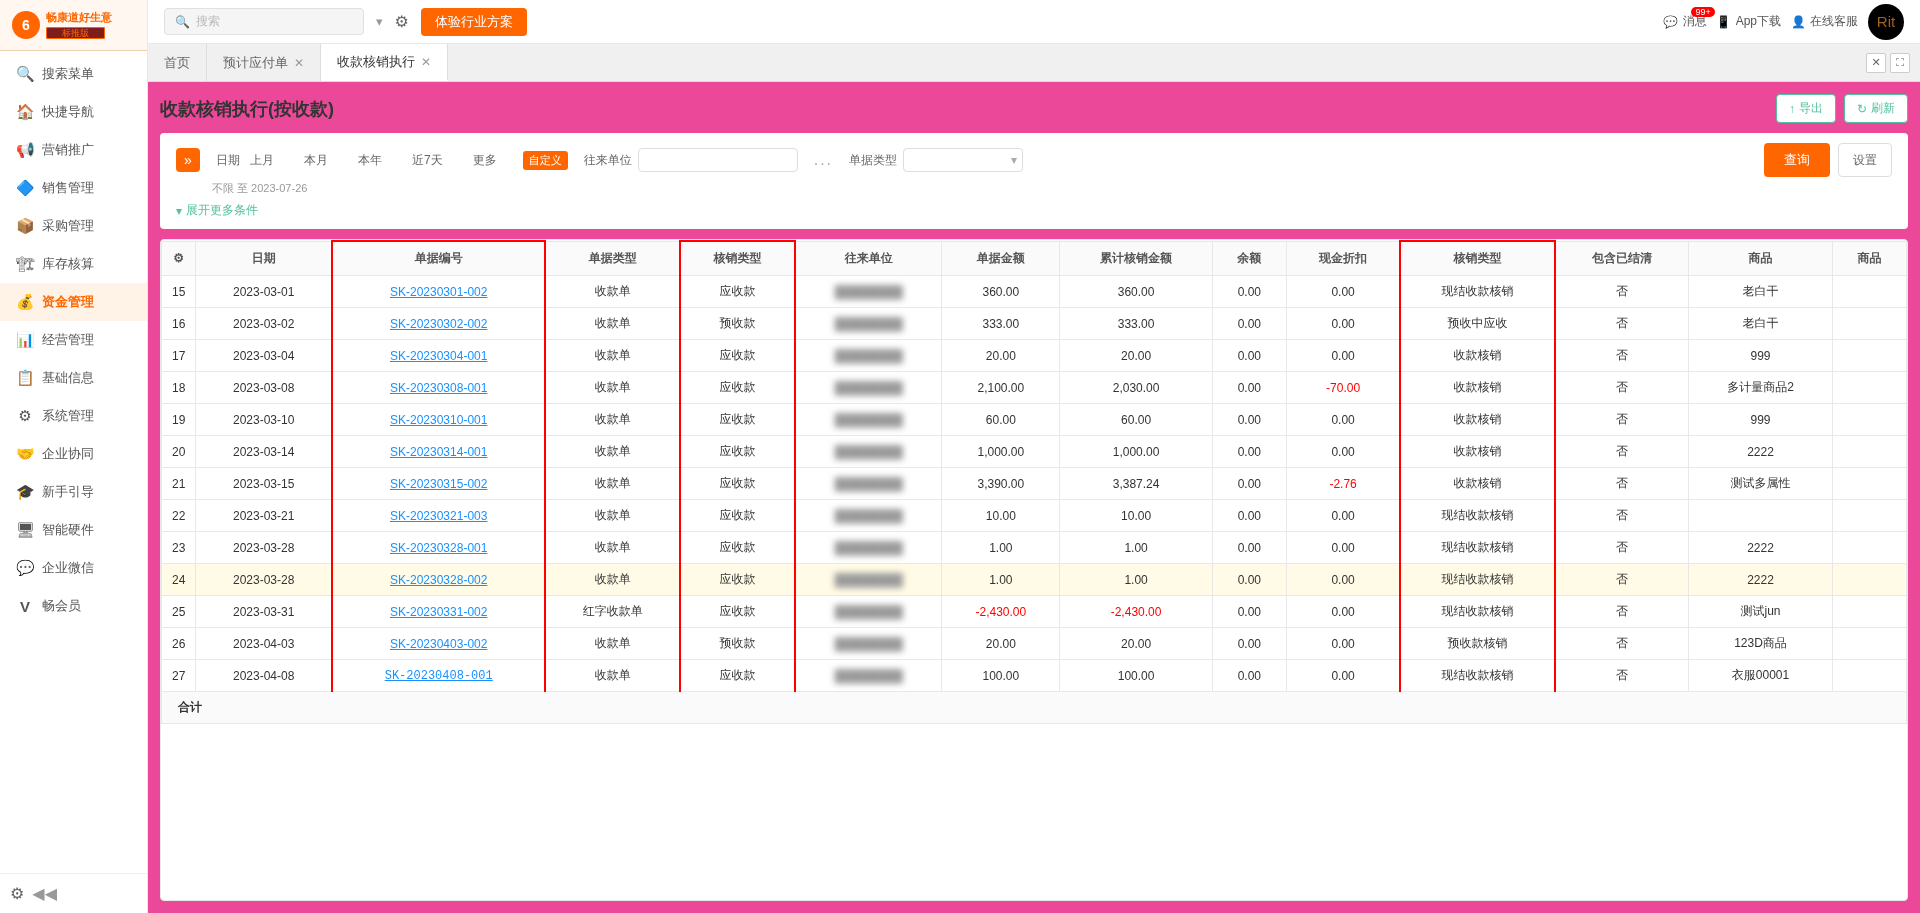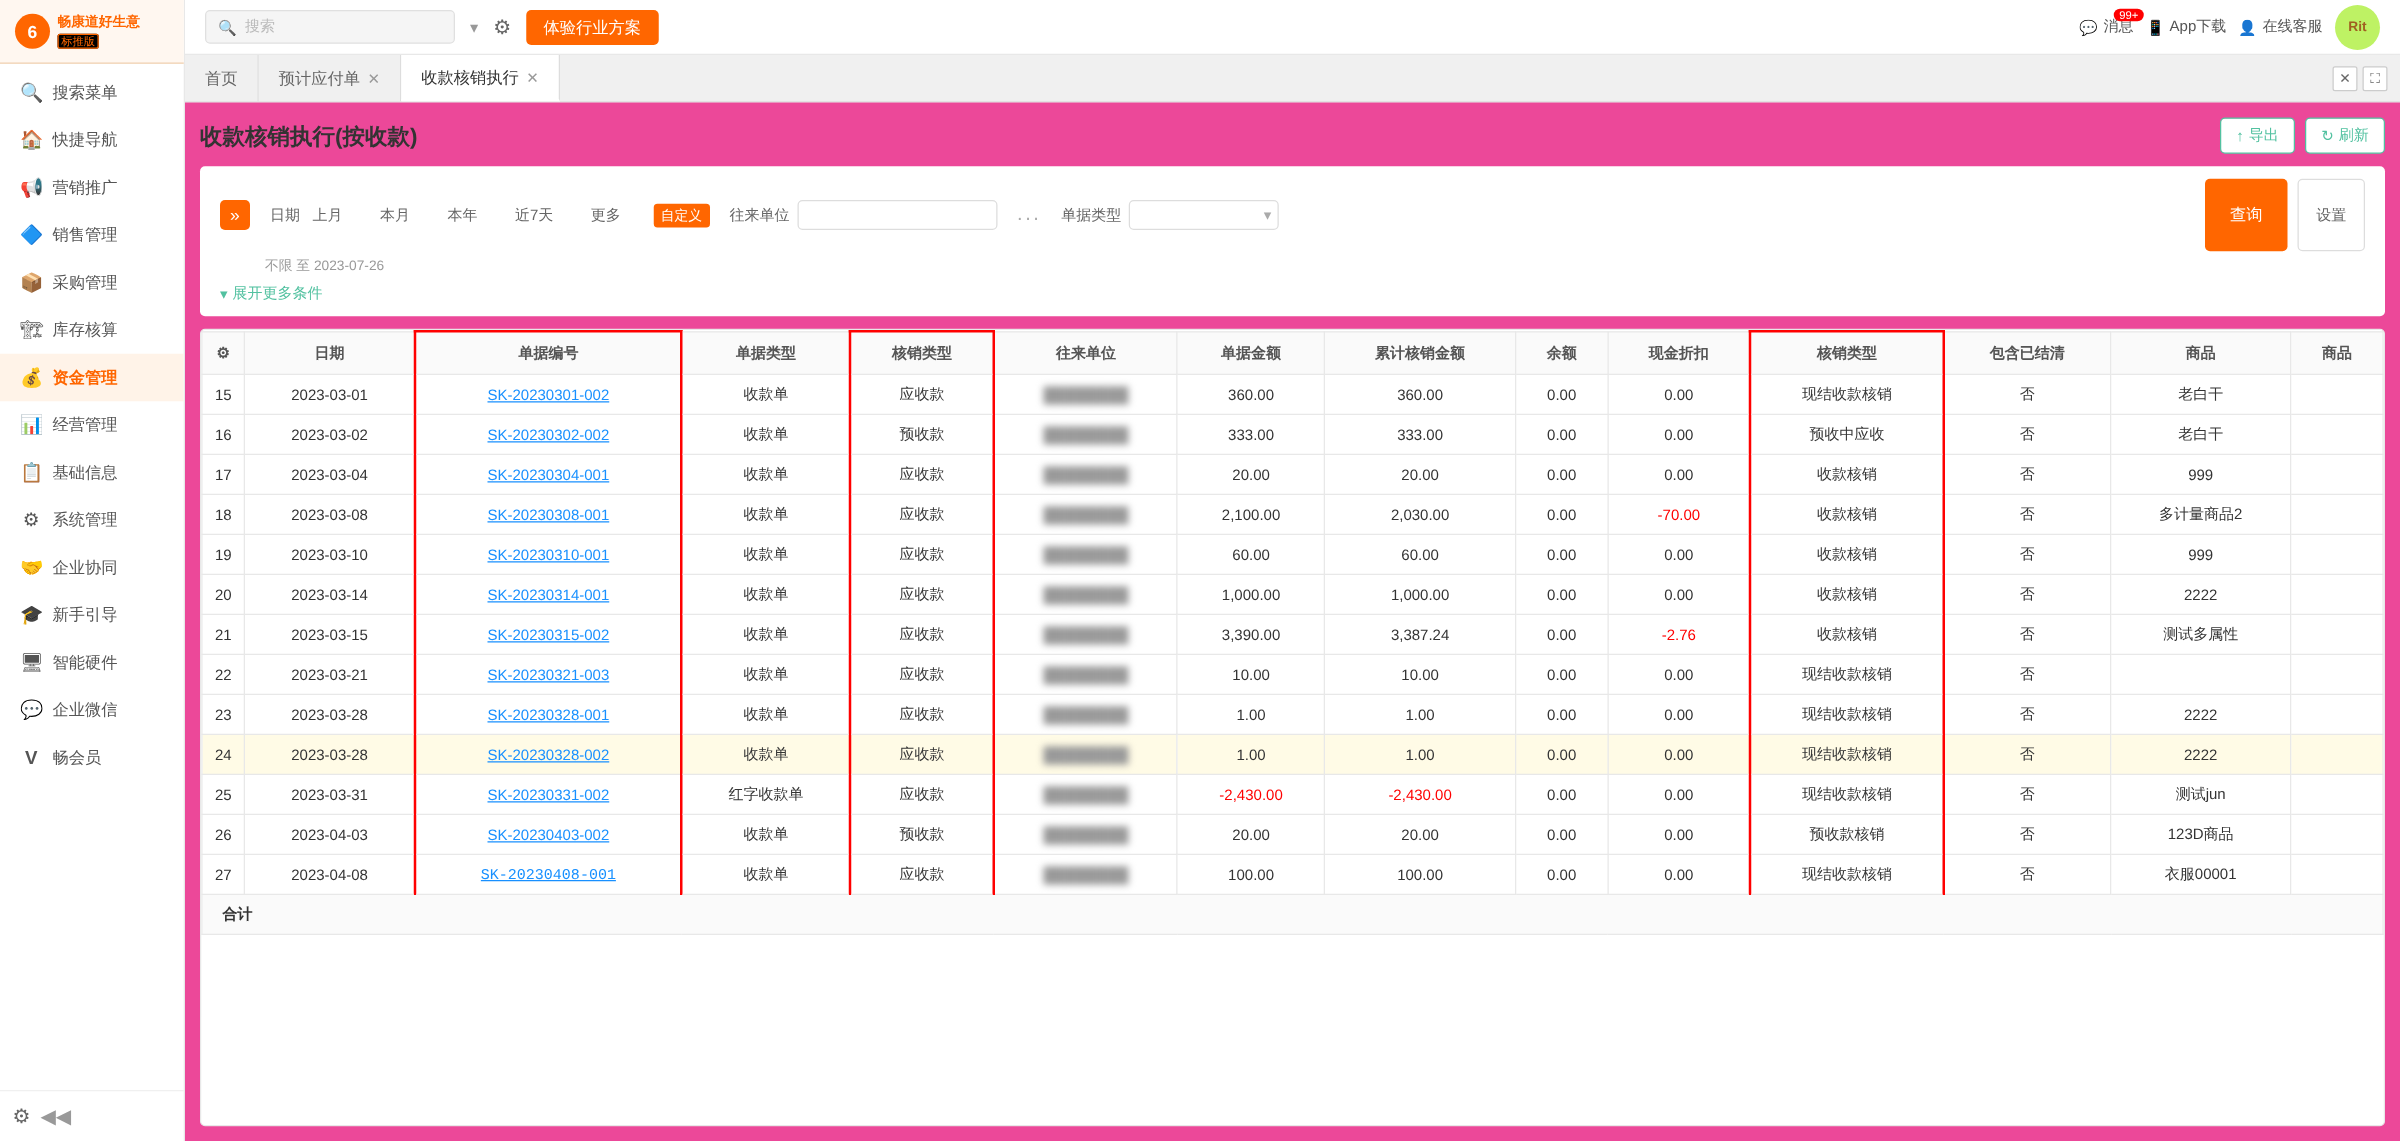--- a/index.html
+++ b/index.html
@@ -2,21 +2,21 @@
 <html><head>
   <meta charset="utf-8">
   <style>
     * { box-sizing: border-box; margin: 0; padding: 0; }
     body { font-family: 'Microsoft YaHei', Arial, sans-serif; font-size: 12px; background: #f5f5f5; display: flex; height: 913px; overflow: hidden; }
 
     
     .sidebar { width: 148px; background: #fff; border-right: 1px solid #e8e8e8; display: flex; flex-direction: column; flex-shrink: 0; }
     .sidebar-logo { padding: 10px 12px; background: #fff7f0; border-bottom: 1px solid #f0d0b0; display: flex; align-items: center; gap: 6px; }
     .sidebar-logo-icon { width: 28px; height: 28px; background: #f60; border-radius: 50%; display: flex; align-items: center; justify-content: center; color: #fff; font-size: 14px; font-weight: bold; }
-    .sidebar-logo-badge { font-size: 9px; color: #f60; background: #000000; border: 1px solid #f60; border-radius: 2px; padding: 0 2px; }
+    .sidebar-logo-badge { font-size: 9px; color: #f60; background: #7f1d1d; border: 1px solid #f60; border-radius: 2px; padding: 0 15px; }
     .sidebar-nav { flex: 1; overflow-y: auto; padding: 4px 0; }
     .sidebar-item { display: flex; align-items: center; gap: 8px; padding: 10px 16px; cursor: pointer; color: #555; font-size: 13px; }
     .sidebar-item.active { background: #fff3e8; color: #f60; font-weight: bold; }
     .sidebar-item-icon { font-size: 15px; width: 18px; text-align: center; }
     .sidebar-bottom { padding: 10px; border-top: 1px solid #f0f0f0; display: flex; align-items: center; gap: 8px; }
     .sidebar-bottom-icon { font-size: 16px; color: #999; cursor: pointer; }
 
     
     .main { flex: 1; display: flex; flex-direction: column; overflow: hidden; }
 
@@ -53,21 +53,21 @@
     .filter-row { display: flex; align-items: center; gap: 16px; flex-wrap: wrap; }
     .filter-toggle { width: 24px; height: 24px; background: #f60; border-radius: 4px; display: flex; align-items: center; justify-content: center; color: #fff; cursor: pointer; font-size: 14px; }
     .filter-group { display: flex; align-items: center; gap: 6px; }
     .filter-label { color: #666; font-size: 12px; white-space: nowrap; }
     .filter-date-options { display: flex; gap: 22px; align-items: center; }
     .filter-date-btn { color: #666; font-size: 12px; cursor: pointer; padding: 2px 4px; }
     .filter-date-custom { background: #f60; color: #fff; border-radius: 3px; padding: 2px 6px; font-size: 11px; cursor: pointer; }
     .filter-input { border: 1px solid #ddd; border-radius: 4px; padding: 4px 8px; font-size: 12px; color: #333; width: 180px; outline: none; }
     .filter-select { border: 1px solid #ddd; border-radius: 4px; padding: 4px 24px 4px 8px; font-size: 12px; color: #333; appearance: none; background: #fff; min-width: 120px; }
     .filter-dots { color: #aaa; font-size: 16px; letter-spacing: 2px; }
-    .filter-query-btn { background: #f60; color: #fff; border: none; border-radius: 4px; padding: 20px 20px; font-size: 13px; cursor: pointer; }
+    .filter-query-btn { background: #f60; color: #fff; border: none; border-radius: 4px; padding: 8px 20px; font-size: 13px; cursor: pointer; }
     .filter-settings-btn { border: 1px solid #ddd; background: #fff; color: #666; border-radius: 4px; padding: 6px 14px; font-size: 12px; cursor: pointer; }
     .filter-expand { display: flex; align-items: center; gap: 4px; color: #52c1a0; font-size: 12px; cursor: pointer; margin-top: 6px; }
 
     
     .table-wrapper { background: #fff; border-radius: 4px; flex: 1; overflow: auto; border: 1px solid #e8e8e8; }
     table { width: 100%; border-collapse: collapse; font-size: 12px; }
     thead tr { background: #fafafa; }
     th { border: 1px solid #e8e8e8; padding: 8px 10px; color: #555; font-weight: 600; white-space: nowrap; text-align: center; }
     td { border: 1px solid #e8e8e8; padding: 7px 10px; color: #333; white-space: nowrap; text-align: center; }
     .td-link { color: #1890ff; cursor: pointer; text-decoration: underline; }
@@ -183,21 +183,21 @@
         <span class="topbar-badge-count">99+</span>
       </div>
       <div class="topbar-icon-item">
         <span>📱</span>
         <span>App下载</span>
       </div>
       <div class="topbar-icon-item">
         <span>👤</span>
         <span>在线客服</span>
       </div>
-      <div style="width:36px;height:36px;background:#bef264;border-radius:50%;display:flex;align-items:center;justify-content:center;font-size:11px;color:#a06020;font-weight:bold;cursor:pointer;">Rit</div>
+      <div style="width:36px;height:36px;background:#000000;border-radius:50%;display:flex;align-items:center;justify-content:center;font-size:15px;color:#a06020;font-weight:normal;cursor:pointer;">Rit</div>
     </div>
   </div>
 
   <div class="tabbar">
     <div class="tab">
       <span>首页</span>
     </div>
     <div class="tab">
       <span>预计应付单</span>
       <span class="tab-close">✕</span>

